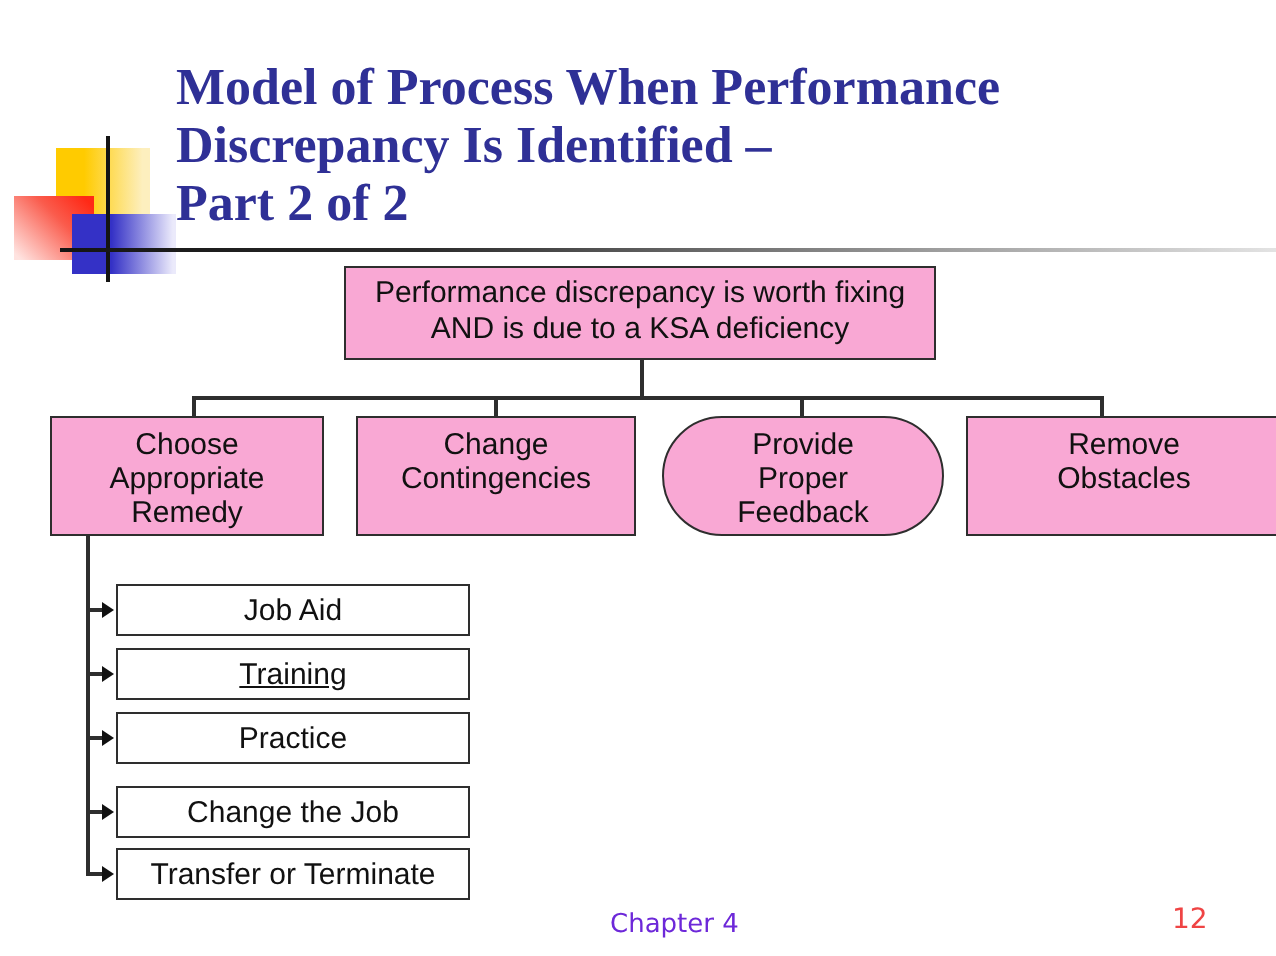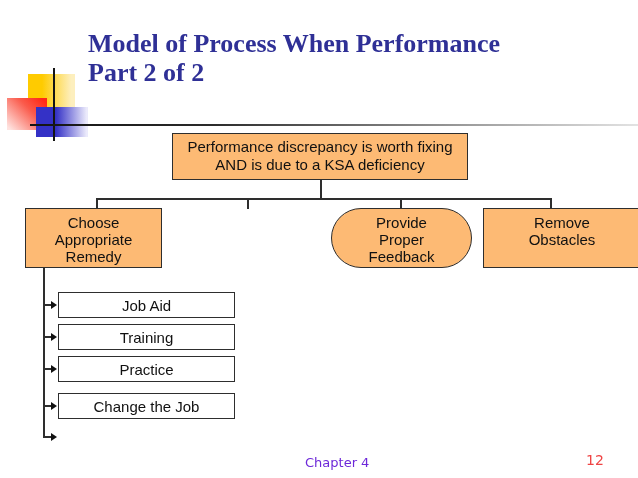--- a/index.html
+++ b/index.html
@@ -49,21 +49,21 @@
   .divider {
     position: absolute;
     left: 30px; top: 124px; width: 608px; height: 2px;
     background: linear-gradient(to right, #141414 0%, #2b2b2b 30%, #9d9d9d 72%, #e3e3e3 100%);
   }
 
   
   .dbox {
     position: absolute;
     box-sizing: border-box;
-    background: #fdba74;
+    background: #f9a8d4;
     border: 1.5px solid #2e2e2e;
     color: #111111;
     text-align: center;
     font-size: 15px;
     line-height: 17px;
     white-space: pre-line;
   }
   .top-box {
     left: 172px; top: 133px; width: 296px; height: 47px;
     line-height: 18px;
@@ -102,21 +102,21 @@
     box-sizing: border-box;
     background: #ffffff;
     border: 1.5px solid #2e2e2e;
     color: #111111;
     font-size: 15px;
     display: flex;
     align-items: center;
     justify-content: center;
   }
   .remedy-0 { top: 292px; }
-  .remedy-1 { top: 324px; }
+  .remedy-1 { top: 324px; text-decoration: underline; }
   .remedy-2 { top: 356px; }
   .remedy-3 { top: 393px; }
   .remedy-4 { top: 424px; }
 
   
   .chapter {
     position: absolute;
     left: 305px; top: 455px;
     font-family: "DejaVu Sans", sans-serif;
     font-size: 13px;
@@ -138,36 +138,39 @@
   <div>
     <div class="sq sq-yellow"></div>
     <div class="sq sq-red"></div>
     <div class="sq sq-blue"></div>
     <div class="accent-vline"></div>
   </div>
   <div class="divider"></div>
 
   <h1 class="title">
     <div>Model of Process When Performance</div>
+    <div>Discrepancy Is Identified –</div>
     <div>Part 2 of 2</div>
   </h1>
 
   <div class="dbox top-box">Performance discrepancy is worth fixing
 AND is due to a KSA deficiency</div>
 
   <div class="conn stub-top"></div>
   <div class="conn dist-line"></div>
   <div class="conn stub-b0"></div>
   <div class="conn stub-b1"></div>
   <div class="conn stub-b2"></div>
   <div class="conn stub-b3"></div>
 
   <div class="dbox branch branch-0">Choose
 Appropriate
 Remedy</div>
+  <div class="dbox branch branch-1">Change
+Contingencies</div>
   <div class="dbox branch branch-2">Provide
 Proper
 Feedback</div>
   <div class="dbox branch branch-3">Remove
 Obstacles</div>
 
   <div class="conn spine"></div>
 
   <div class="arrow-line" style="top:304px;"></div>
   <div class="arrow-head" style="top:301px;"></div>
@@ -177,17 +180,18 @@
   <div class="arrow-head" style="top:365px;"></div>
   <div class="arrow-line" style="top:405px;"></div>
   <div class="arrow-head" style="top:402px;"></div>
   <div class="arrow-line" style="top:436px;"></div>
   <div class="arrow-head" style="top:433px;"></div>
 
   <div class="remedy remedy-0">Job Aid</div>
   <div class="remedy remedy-1">Training</div>
   <div class="remedy remedy-3">Change the Job</div>
   <div class="remedy remedy-2">Practice</div>
+  <div class="remedy remedy-4">Transfer or Terminate</div>
 
   <div class="chapter">Chapter 4</div>
   <div class="pagenum">12</div>
 
 </div>
 
 </body></html>

